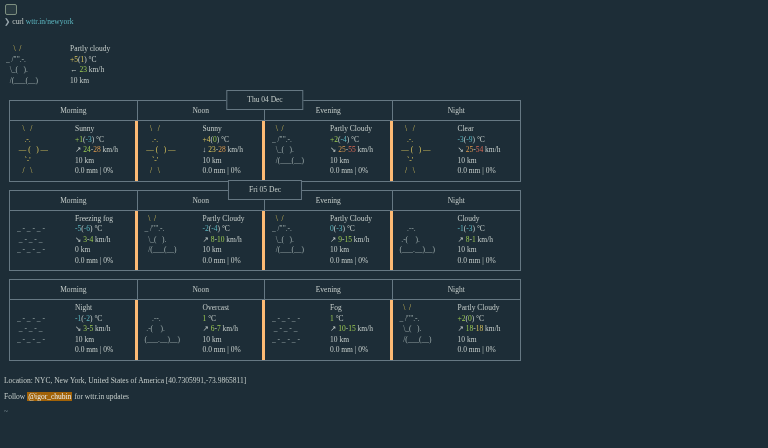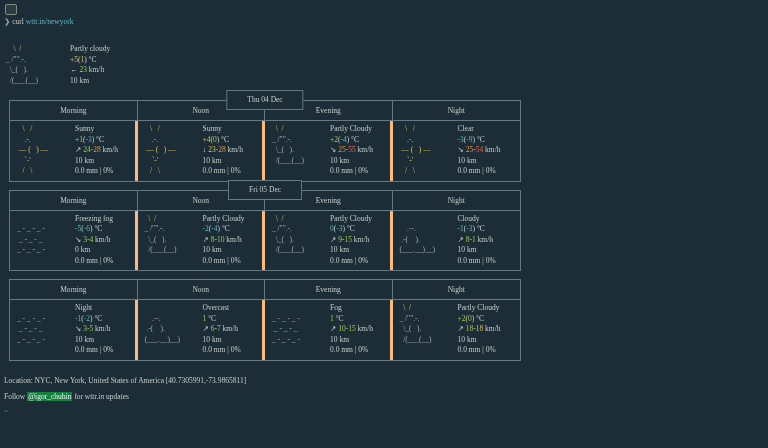--- a/index.html
+++ b/index.html
@@ -30,21 +30,21 @@
     background:#1d2d37;border:1px solid #667883;padding:4px 20px;line-height:10px;z-index:2}
   .ftable{border:1px solid #667883}
   .fhead{display:grid;grid-template-columns:repeat(4,1fr);border-bottom:1px solid #667883}
   .fcol{text-align:center;padding:5px 0;border-right:1px solid #667883}
   .fcol:last-child{border-right:none}
   .fbody{display:grid;grid-template-columns:repeat(4,1fr)}
   .cell{border-right:3px solid #fdba74;padding:3px 2px 4px 5px;overflow:hidden}
   .cell:last-child{border-right:none}
   .location{margin-top:14px}
   .follow{margin-top:4px}
-  .handle{background:#15803d;color:#eaf2f6;padding:0 1px}
+  .handle{background:#a16207;color:#eaf2f6;padding:0 1px}
   .tilde{margin-top:3px;color:#7f929a;line-height:11px}
 </style>
 </head>
 <body>
 
 <div class="screen">
 
   <div class="tab-icon"></div>
 
   <div class="line"><span class="prompt">❯ </span><span class="cmdname">curl </span><span class="cmdarg">wttr.in/newyork</span></div>

